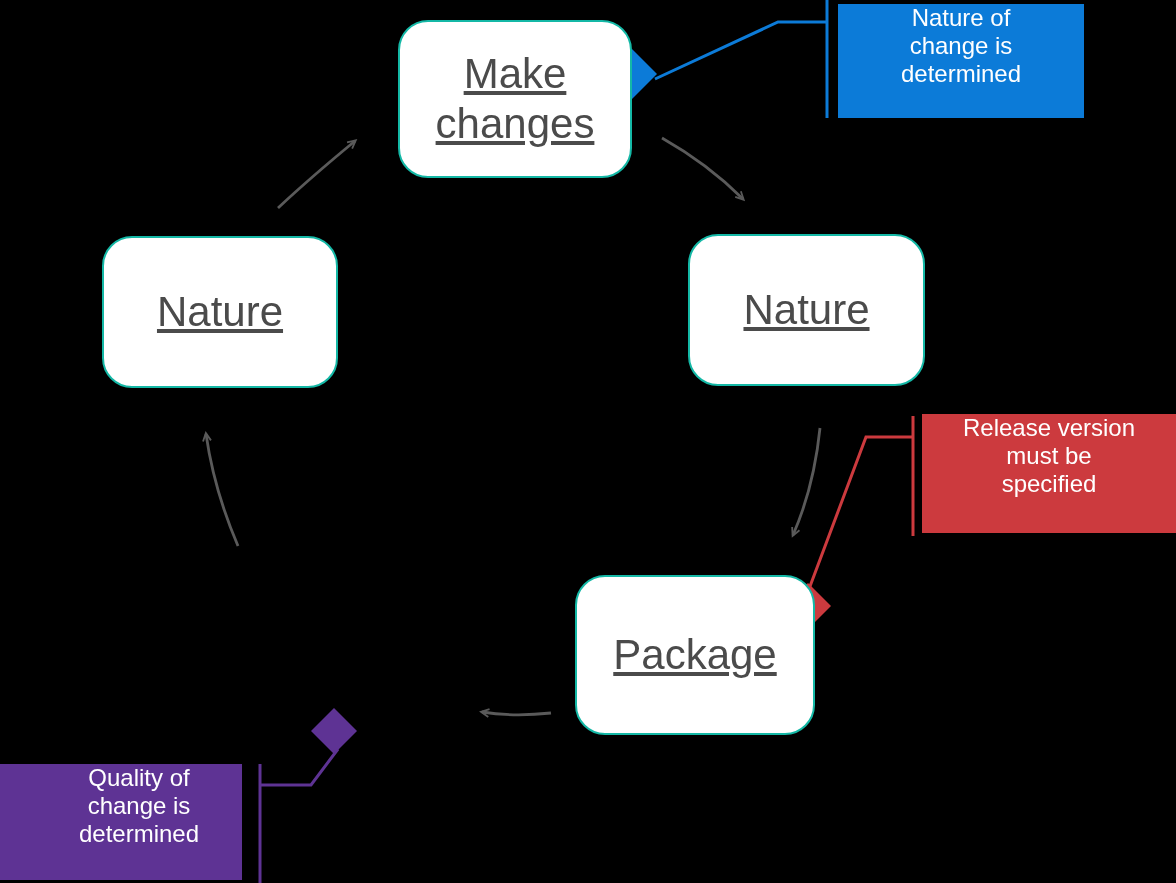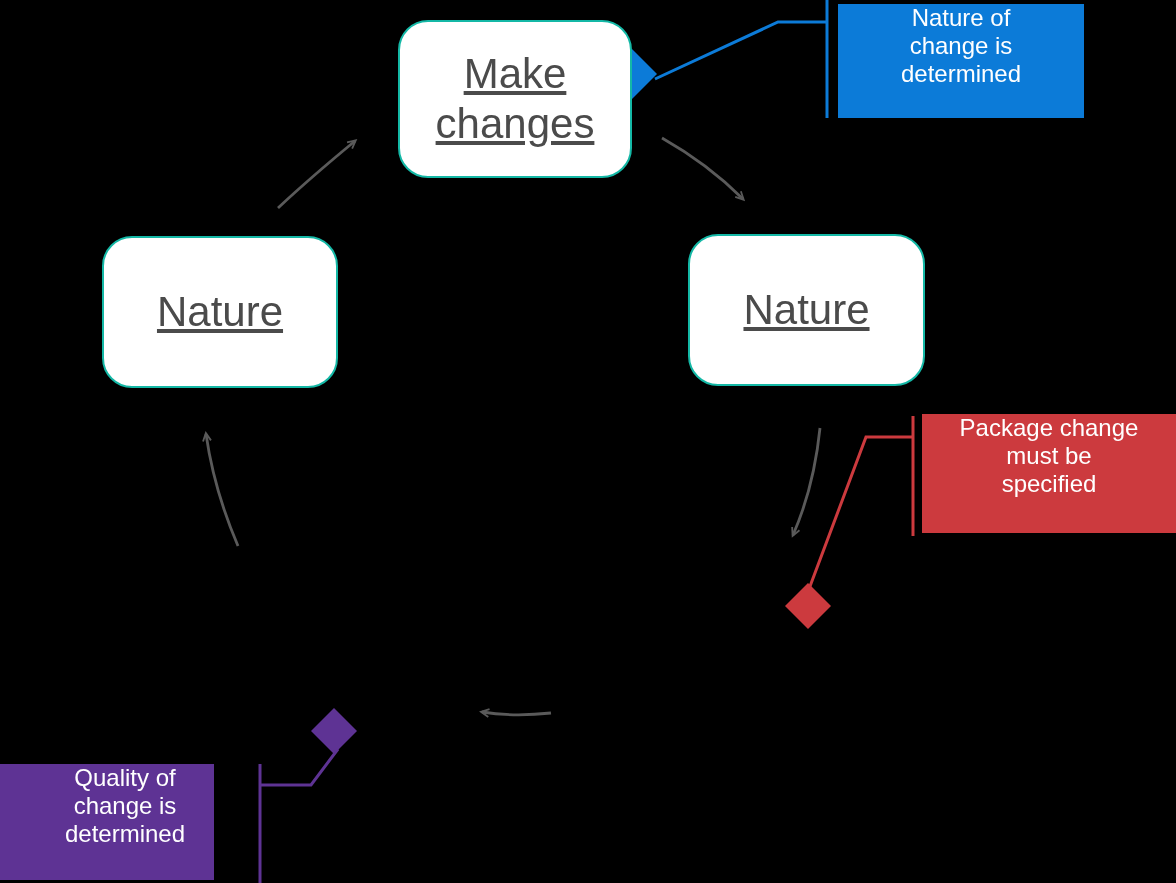--- a/index.html
+++ b/index.html
@@ -50,21 +50,21 @@
     line-height: 28px;
     display: flex;
     flex-direction: column;
     align-items: center;
     justify-content: flex-start;
     text-align: center;
     box-sizing: border-box;
   }
   .callout-blue   { left: 838px; top: 4px;   width: 246px; height: 114px; background: #0C7BD8; }
   .callout-red    { left: 922px; top: 414px; width: 254px; height: 119px; background: #CC3A3E; }
-  .callout-purple { left: 0px;   top: 764px; width: 214px; height: 116px; background: #5E3394; padding-left: 36px; }
+  .callout-purple { left: 0px;   top: 764px; width: 242px; height: 116px; background: #5E3394; padding-left: 36px; }
   .callout b { font-weight: normal; }
 </style>
 </head>
 <body>
 
 <div class="canvas">
 
   <svg class="layer" viewBox="0 0 1176 883">
     <defs>
       <marker id="arrowhead" viewBox="0 0 12 12" markerWidth="12" markerHeight="12" refX="9" refY="6" orient="auto" markerUnits="userSpaceOnUse">
@@ -90,32 +90,35 @@
     <path d="M260 764 L260 883" fill="none" stroke="#5E3394" stroke-width="3"></path>
     <polygon points="334,708 357,731 334,754 311,731" fill="#5E3394"></polygon>
   </svg>
 
   <div class="node node-make-changes">
     <span>Make changes</span>
   </div>
   <div class="node node-build">
     <span>Nature</span>
   </div>
+  <div class="node node-package">
+    <span>Package</span>
+  </div>
   <div class="node node-release">
     <span>Nature</span>
   </div>
 
   <div class="callout callout-blue">
     <div>Nature of</div>
     <div>change is</div>
     <div>determined</div>
   </div>
 
   <div class="callout callout-red">
-    <div>Package change</div>
+    <div>Release version</div>
     <div><b>must</b><span> be</span></div>
     <div>specified</div>
   </div>
 
   <div class="callout callout-purple">
     <div>Quality of</div>
     <div>change is</div>
     <div>determined</div>
   </div>
 

